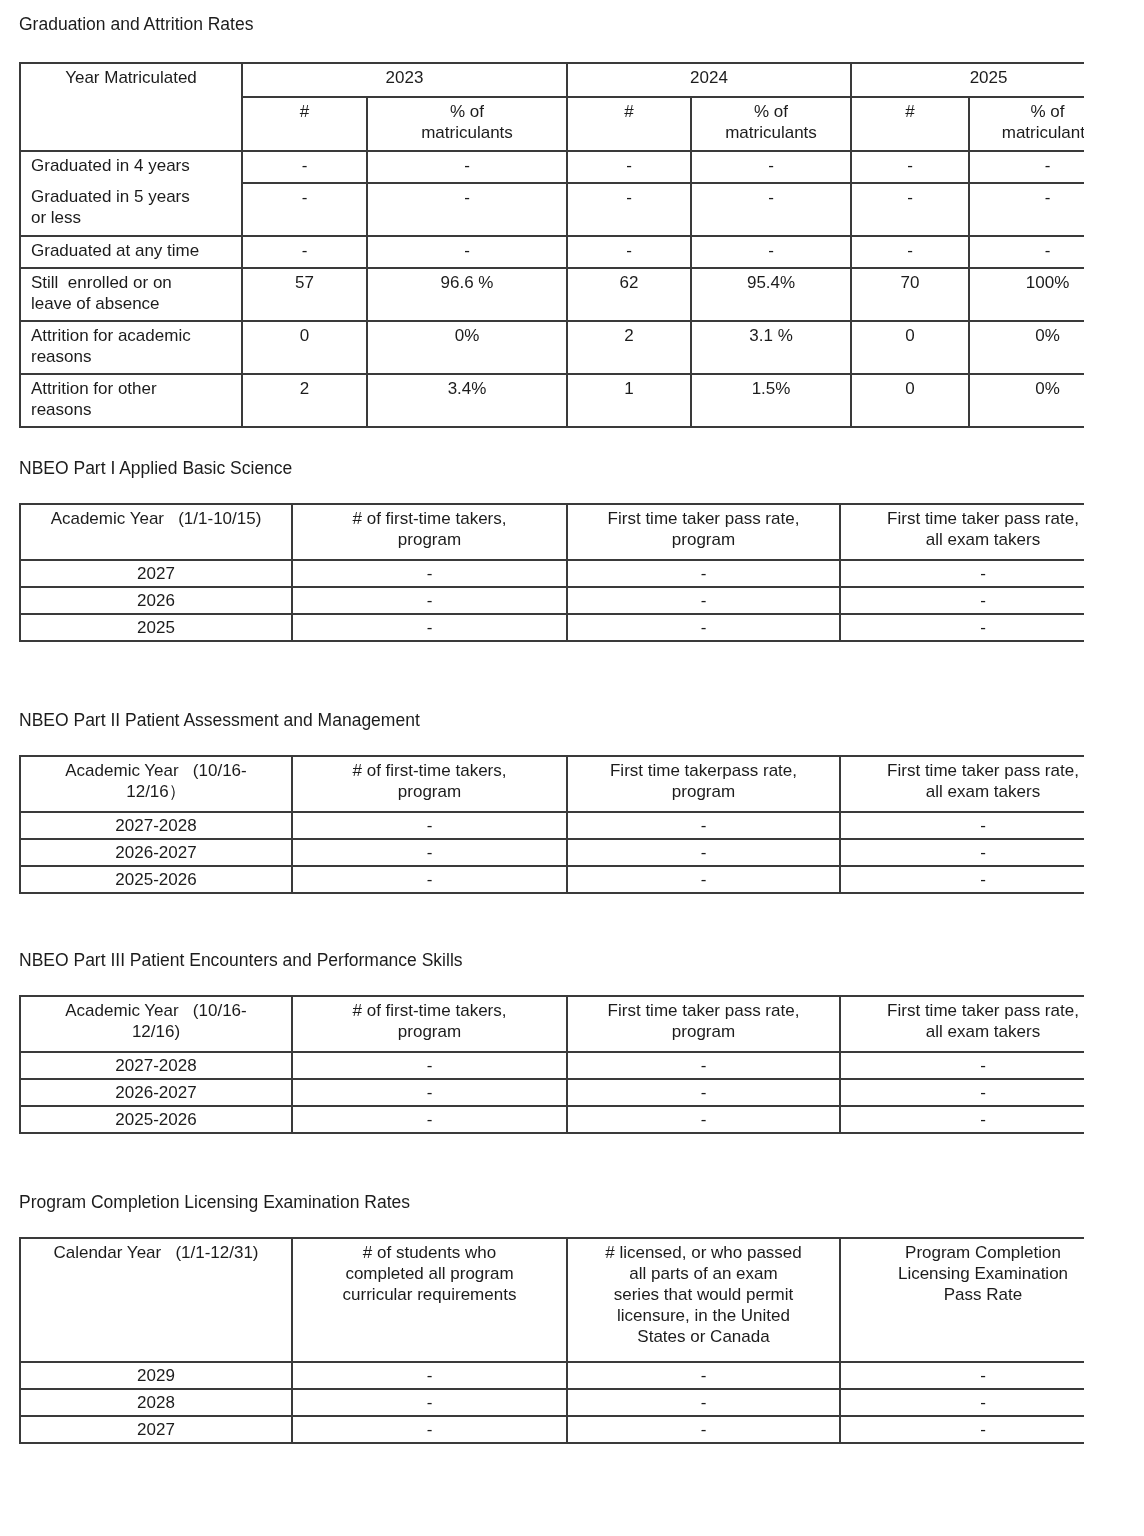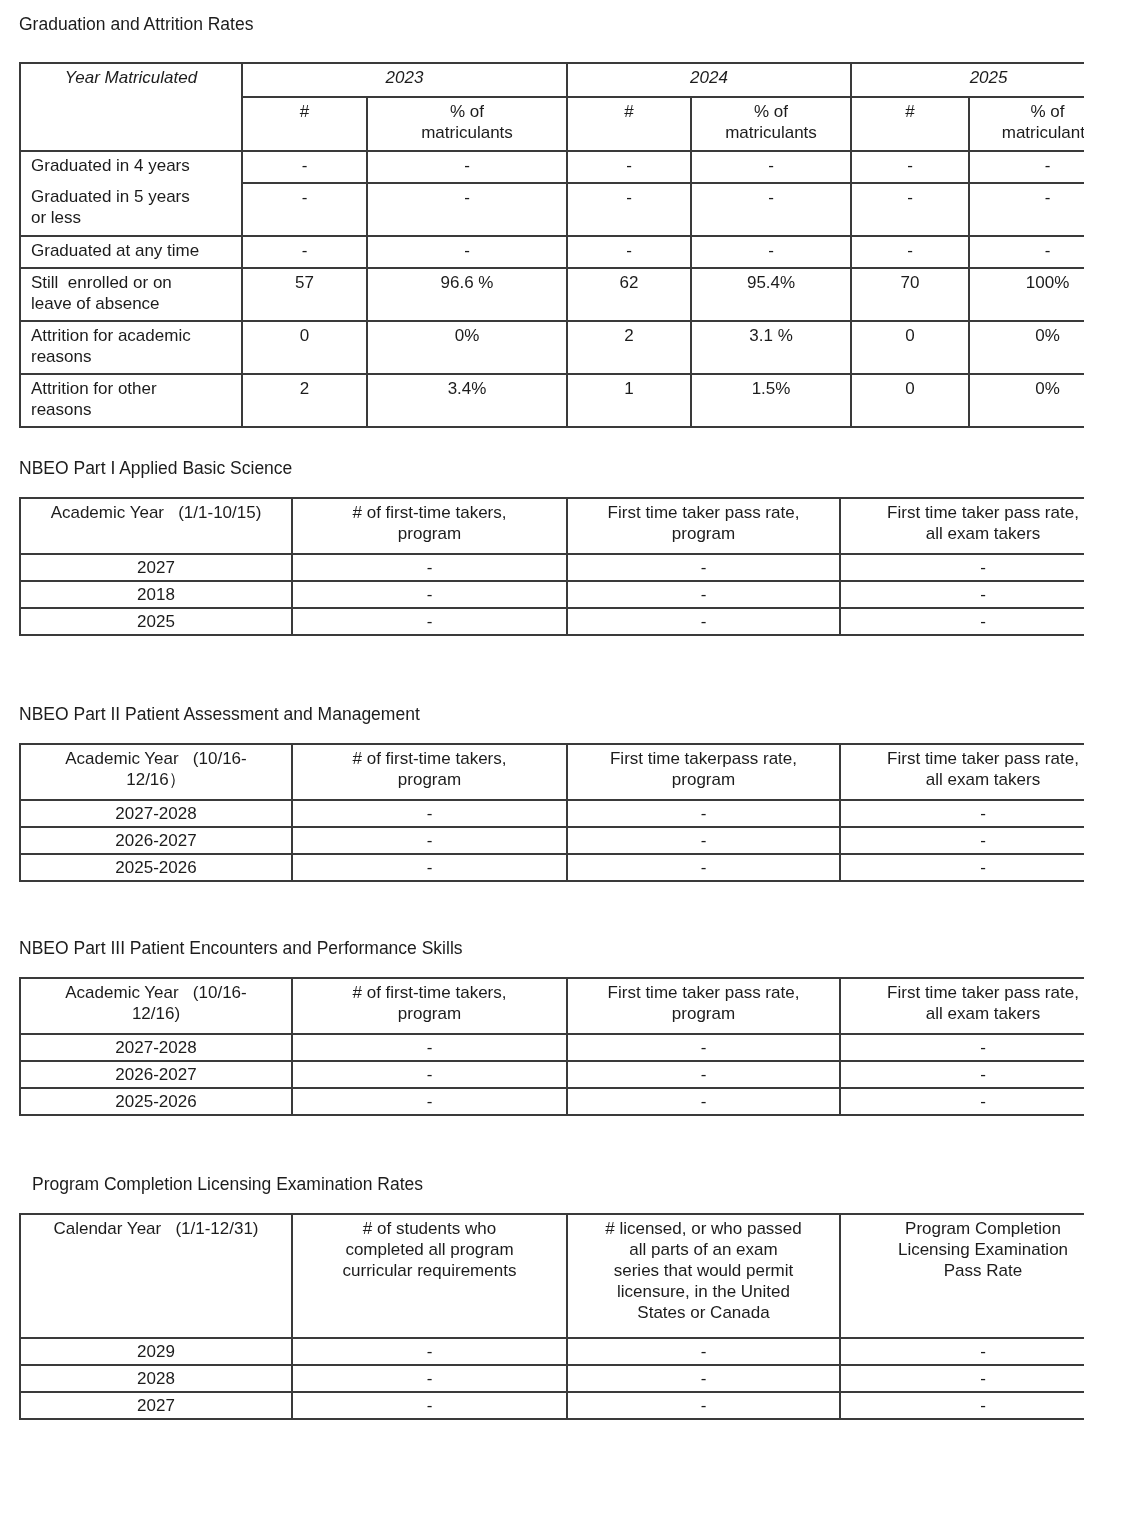--- a/index.html
+++ b/index.html
@@ -17,24 +17,24 @@
     font-size:17px;line-height:21px;
     padding:3px 8px;vertical-align:top;
     white-space:pre-wrap;overflow:hidden;font-weight:400;
   }
   .c{text-align:center;}
   .lab{text-align:left;padding-left:10px;}
   .nb{border-bottom-style:hidden;}
   .t1{margin-top:27px;}
   .s-annual{margin-top:50px;}
   .s-part1{margin-top:30px;}
-  .tn{margin-top:18px;}
+  .tn{margin-top:24px;}
   .mt68{margin-top:68px;}
   .mt56{margin-top:56px;}
-  .mt58{margin-top:58px;margin-left:13px;}
+  .mt58{margin-top:58px;}
   .hdr2 td{height:48px;}
   .rsm td{height:20px;padding-top:2px;padding-bottom:2px;}
 </style>
 </head>
 <body>
 
 <div class="page">
 
   <div class="h">Graduation and Attrition Rates</div>
 
@@ -42,21 +42,21 @@
     <colgroup>
       <col style="width:222px">
         <col style="width:125px">
         <col style="width:200px">
       <col style="width:124px">
         <col style="width:160px">
         <col style="width:118px">
         <col style="width:157px">
     </colgroup>
     <tbody>
-        <tr style="height:34px;font-style:italic;">
+        <tr style="height:34px;">
       <td rowspan="2" class="c">Year Matriculated</td>
       <td colspan="2" class="c">2023</td>
       <td colspan="2" class="c">2024</td>
       <td colspan="2" class="c">2025</td>
     </tr>
     <tr style="height:54px;">
       <td class="c">#</td>
       <td class="c">% of
 matriculants</td>
       <td class="c">#</td>
@@ -146,21 +146,21 @@
       <td class="c">First time taker pass rate,
 all exam takers</td>
     </tr>
     <tr class="rsm">
       <td class="c">2027</td>
       <td class="c">-</td>
       <td class="c">-</td>
       <td class="c">-</td>
     </tr>
     <tr class="rsm">
-      <td class="c">2018</td>
+      <td class="c">2026</td>
       <td class="c">-</td>
       <td class="c">-</td>
       <td class="c">-</td>
     </tr>
     <tr class="rsm">
       <td class="c">2025</td>
       <td class="c">-</td>
       <td class="c">-</td>
       <td class="c">-</td>
     </tr>

